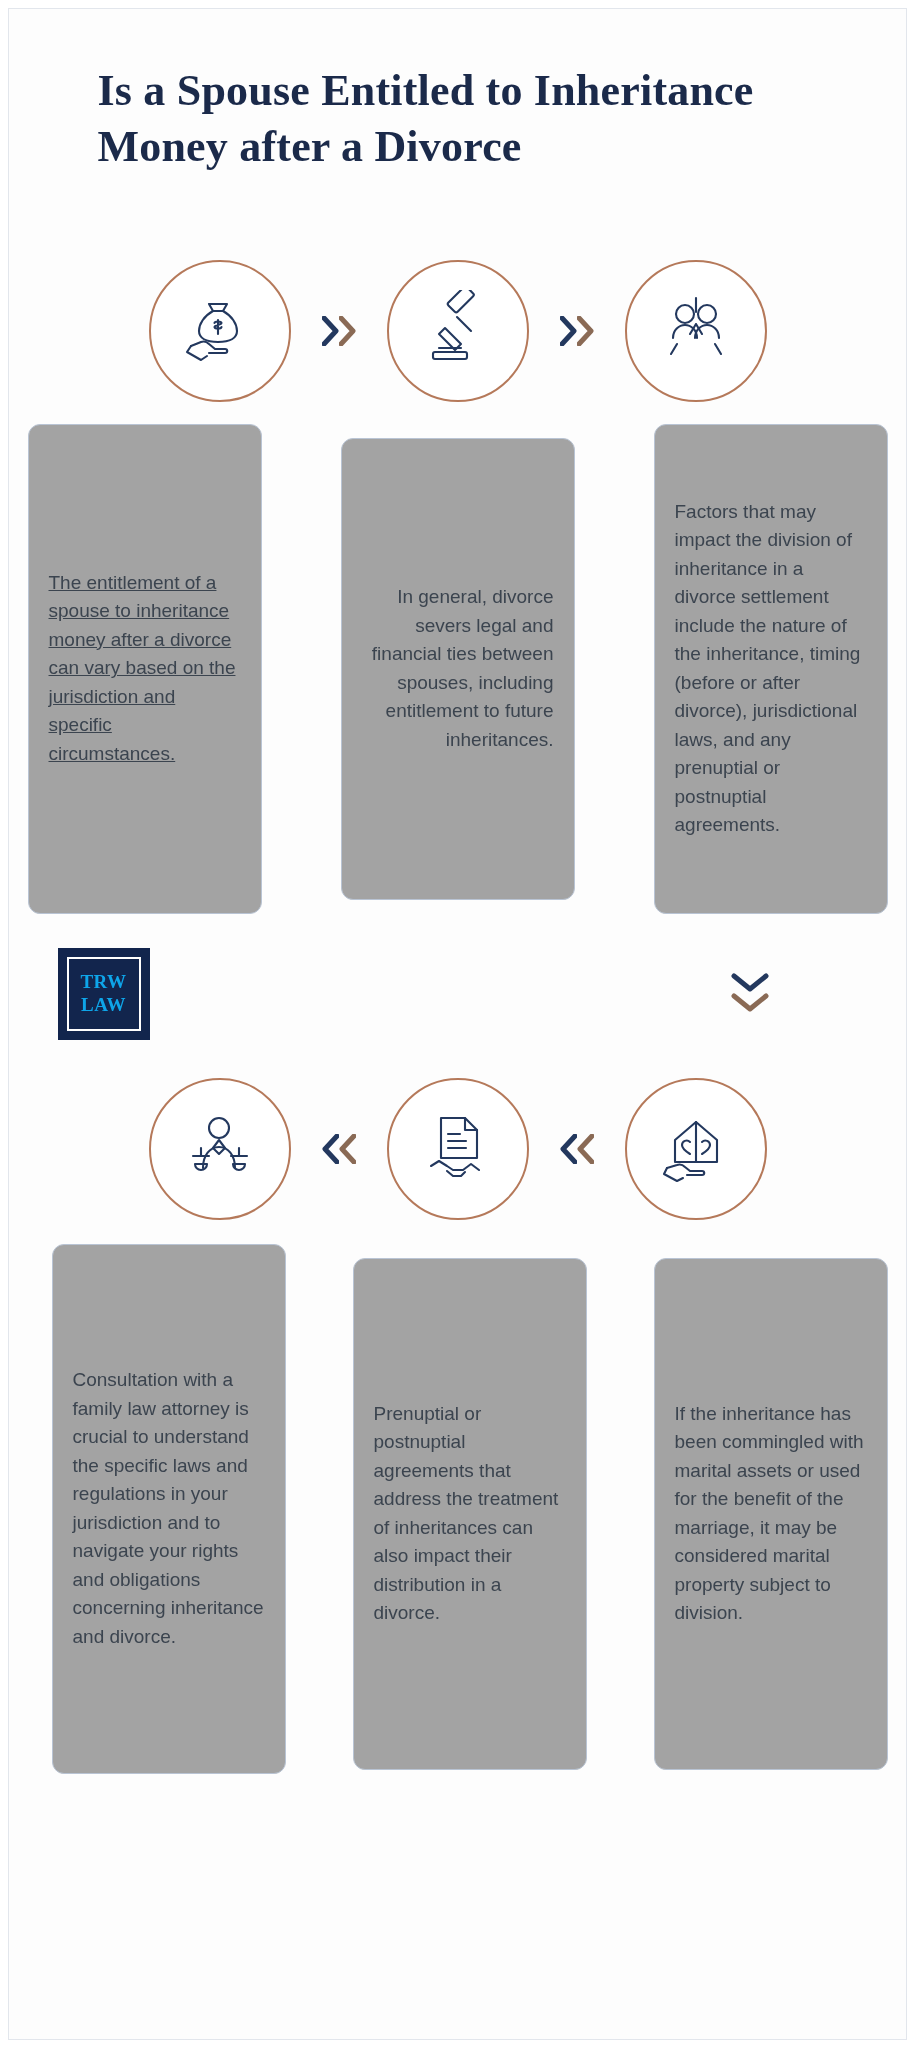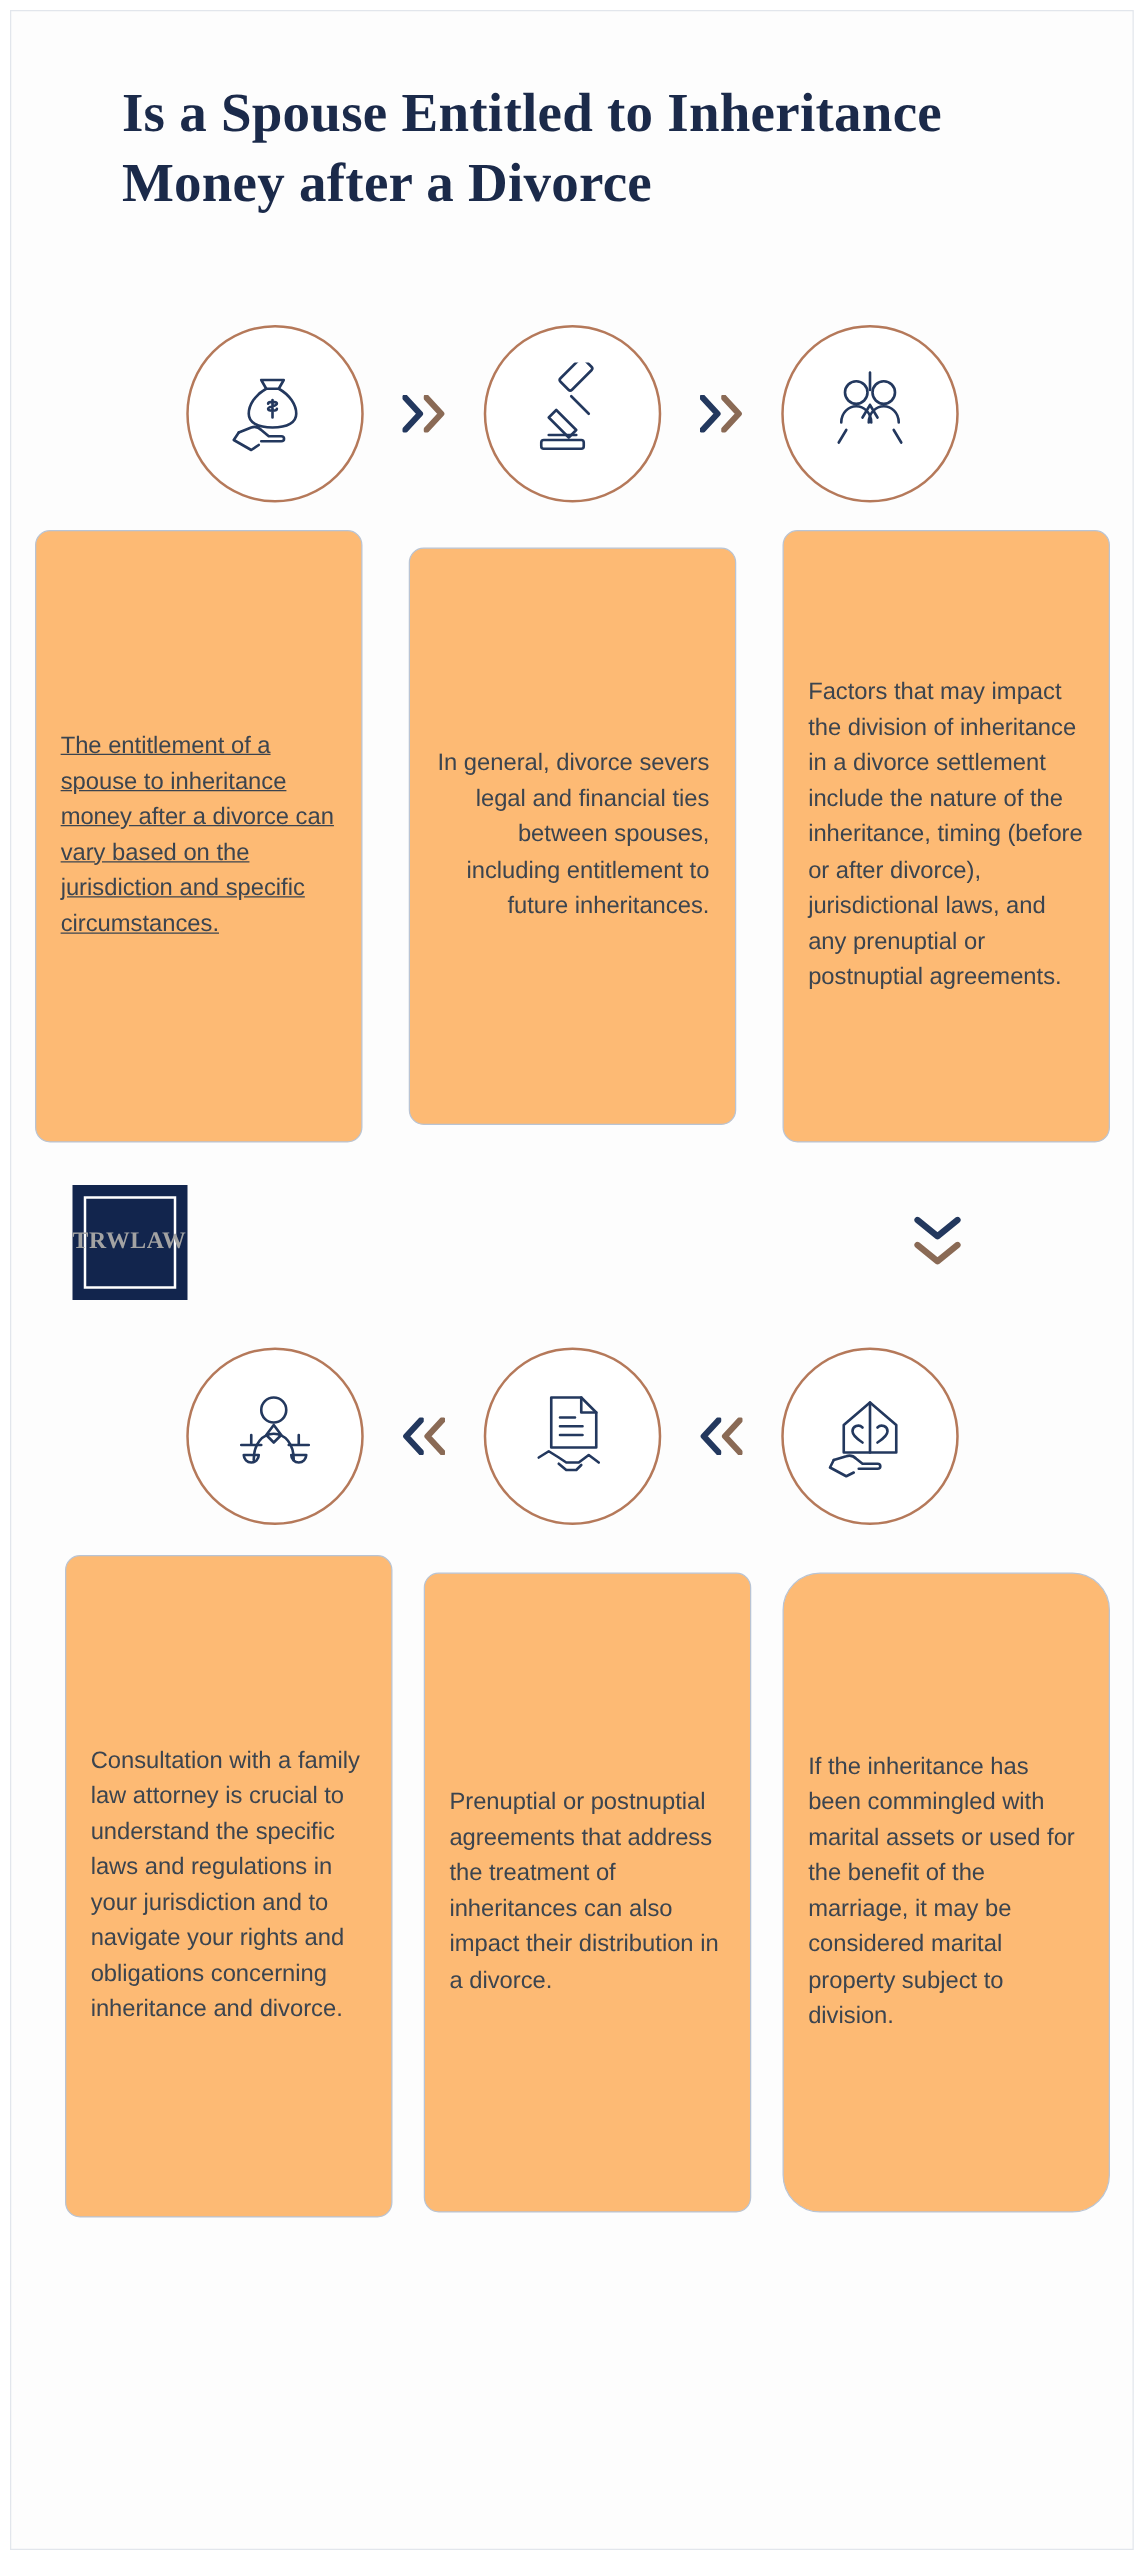--- a/index.html
+++ b/index.html
@@ -83,40 +83,40 @@
     width: 860px;
     margin: 0 auto;
     display: flex;
     justify-content: space-between;
     align-items: flex-start;
   }
   .cards.row1 { margin-top: 8px; }
   .cards.row2 { margin-top: 10px; padding-left: 24px; }
 
   .card {
-    width: 262px;
+    width: 234px;
     border: 1px solid #b9c4d4;
     border-radius: 12px;
-    background: #fdba74;
+    background: #a3a3a3;
     display: flex;
     align-items: center;
     padding: 22px 20px;
     color: #3b444f;
     font-size: 19px;
     line-height: 1.5;
   }
   .card p { margin: 0; }
 
   .c1 { height: 490px; text-decoration: underline; }
   .c2 { height: 462px; margin-top: 14px; text-align: right; }
   .c3 { height: 490px; }
 
   .d1 { height: 530px; }
   .d2 { height: 512px; margin-top: 14px; }
-  .d3 { height: 512px; margin-top: 14px; border-radius: 30px; }
+  .d3 { height: 512px; margin-top: 14px; }
 
   
   .band {
     width: 860px;
     margin: 24px auto 0 auto;
     height: 110px;
     position: relative;
   }
   .logo {
     position: absolute;
@@ -127,24 +127,24 @@
     background: #12254d;
     display: flex;
     align-items: center;
     justify-content: center;
   }
   .logo-inner {
     width: 74px;
     height: 74px;
     border: 2px solid #ffffff;
     display: flex;
-    flex-direction: row;
-    align-items: center;
-    justify-content: center;
-    color: #a3a3a3;
+    flex-direction: column;
+    align-items: center;
+    justify-content: center;
+    color: #0ea5e9;
     font-family: "Liberation Serif", serif;
     font-weight: bold;
     font-size: 19px;
     line-height: 1.18;
     letter-spacing: 0.5px;
   }
   .down-arrows {
     position: absolute;
     left: 695px;
     top: 18px;

